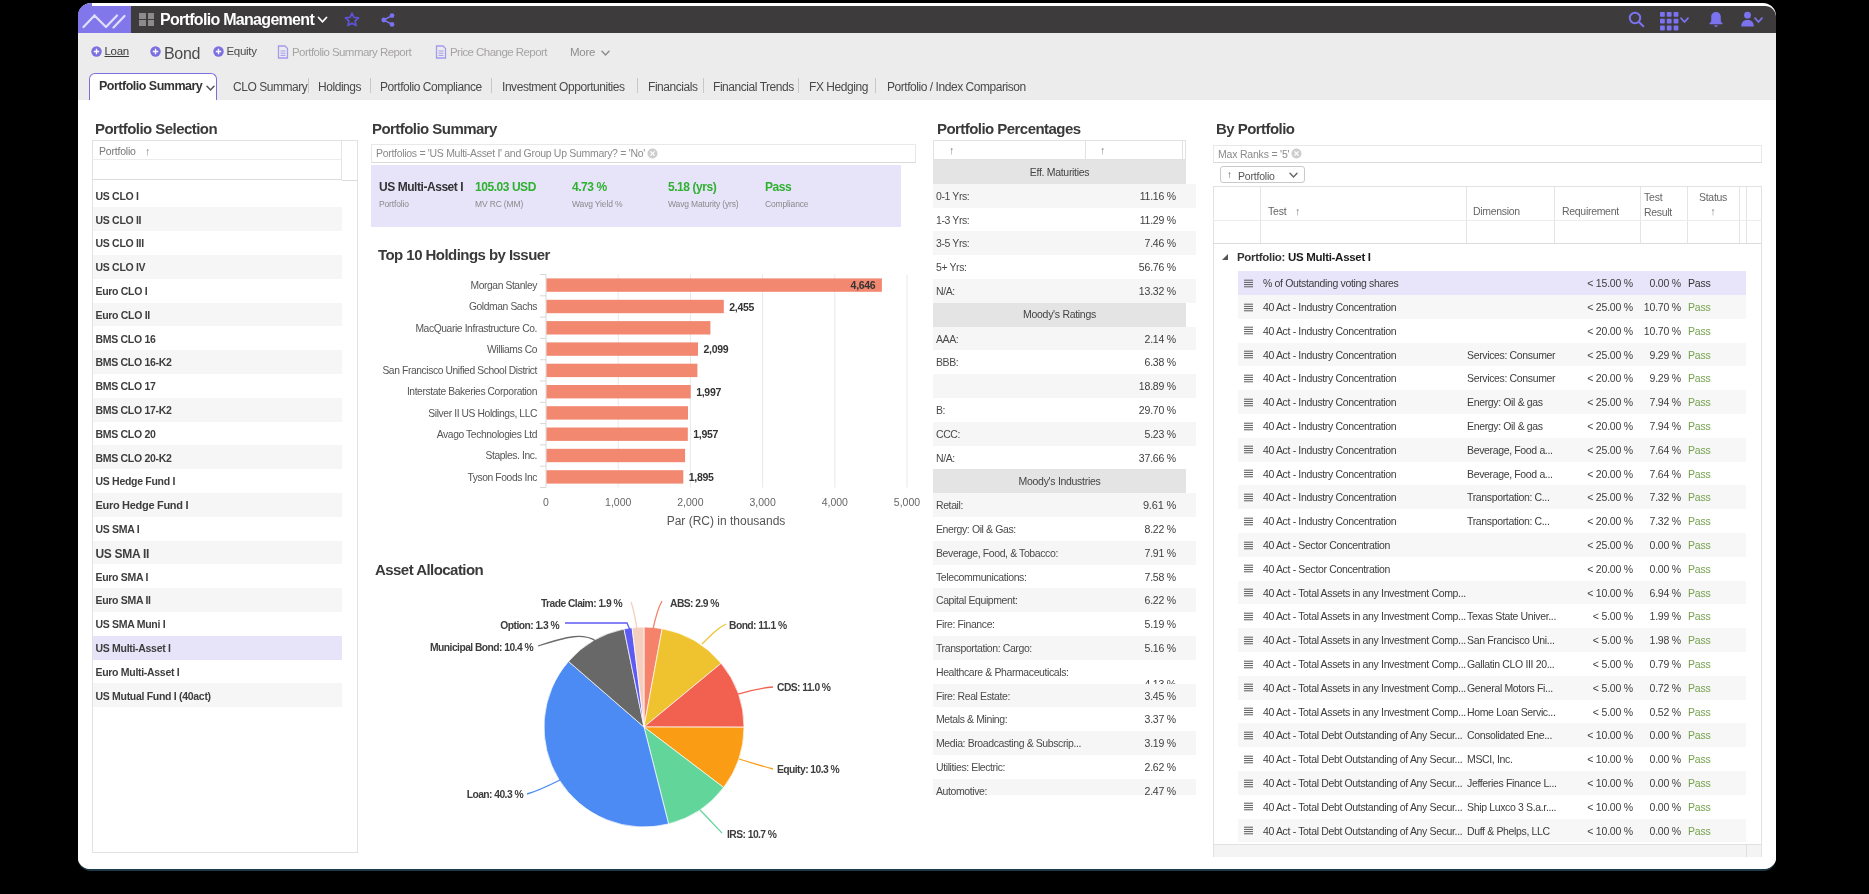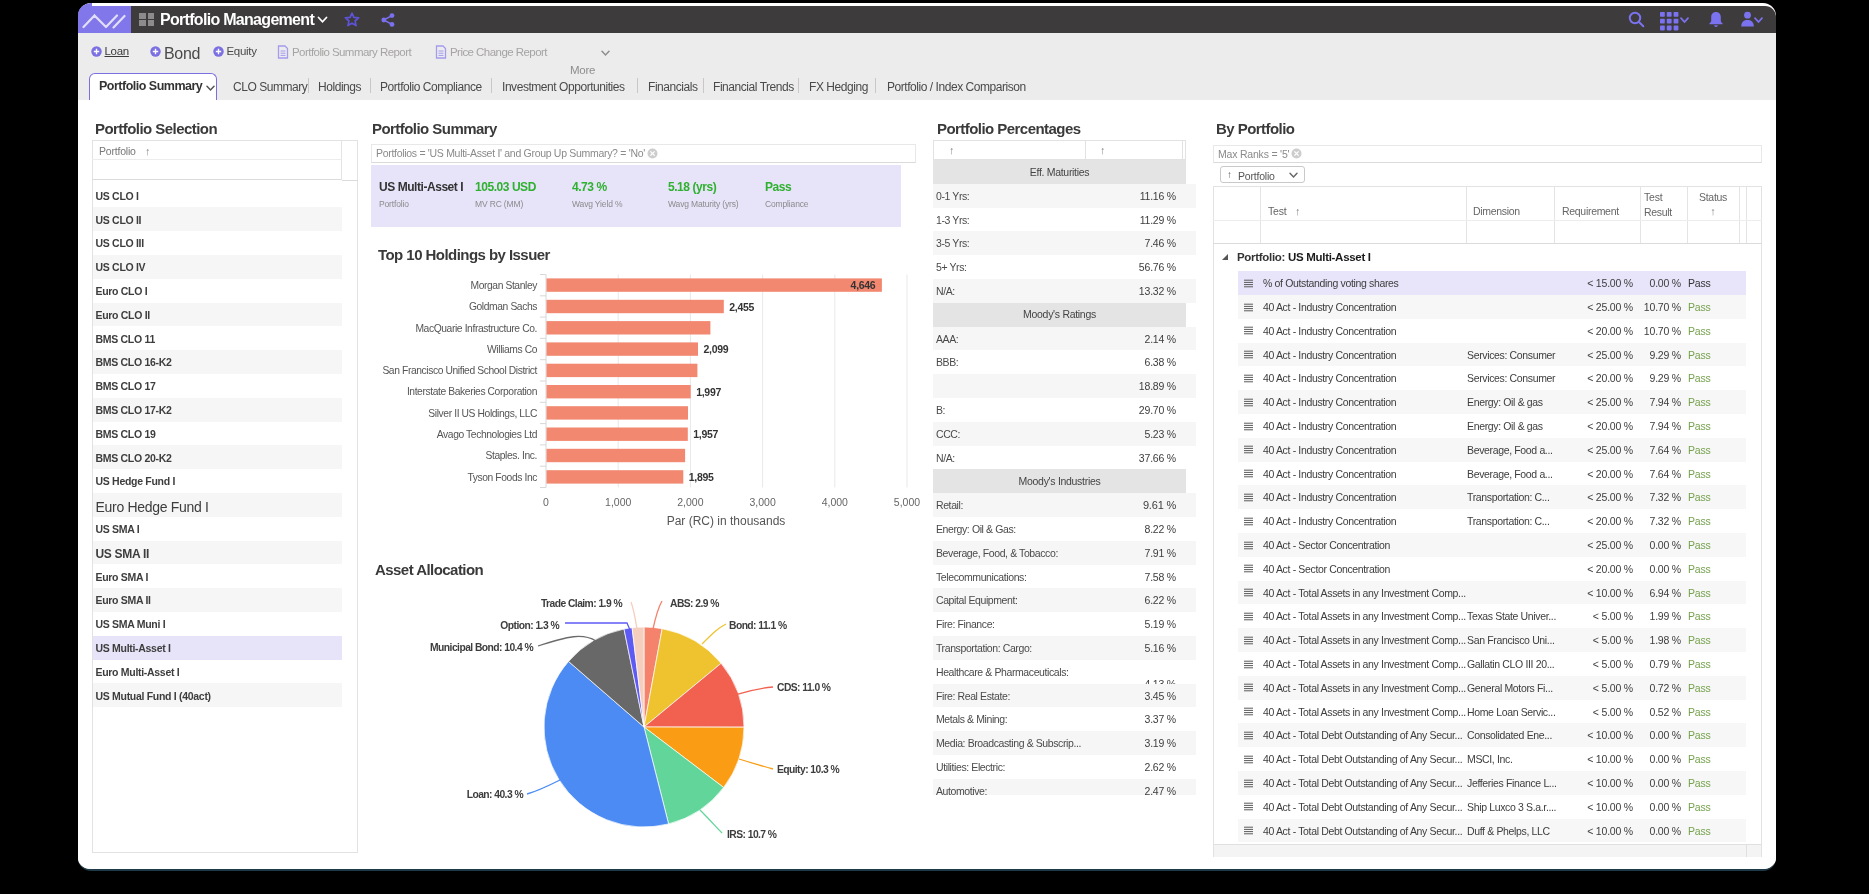--- a/index.html
+++ b/index.html
@@ -83,21 +83,21 @@
 <svg style="left:199px;top:42px" width="12" height="14" viewBox="0 0 12 14">
 <path d="M1.5 1 L8 1 L10.5 3.5 L10.5 13 L1.5 13 Z" fill="none" stroke="#a39bee" stroke-width="1.3"></path>
 <path d="M3.5 6 L8.5 6 M3.5 8.2 L8.5 8.2 M3.5 10.4 L8.5 10.4" stroke="#a39bee" stroke-width="1"></path>
     </svg>
 <div class="t" style="left:214.0px;top:42.5px;font-size:11.5px;color:#a5a3a3;letter-spacing:-0.55px;">Portfolio Summary Report</div>
 <svg style="left:357px;top:42px" width="12" height="14" viewBox="0 0 12 14">
 <path d="M1.5 1 L8 1 L10.5 3.5 L10.5 13 L1.5 13 Z" fill="none" stroke="#a39bee" stroke-width="1.3"></path>
 <path d="M3.5 6 L8.5 6 M3.5 8.2 L8.5 8.2 M3.5 10.4 L8.5 10.4" stroke="#a39bee" stroke-width="1"></path>
     </svg>
 <div class="t" style="left:372.0px;top:42.5px;font-size:11.5px;color:#a5a3a3;letter-spacing:-0.55px;">Price Change Report</div>
-<div class="t" style="left:492.0px;top:42.5px;font-size:11.5px;color:#8f8d8d;letter-spacing:-0.3px;margin-top:18px;">More</div>
+<div class="t" style="left:492.0px;top:42.5px;font-size:11.5px;color:#8f8d8d;letter-spacing:-0.3px;">More</div>
 <svg style="left:523px;top:47px" width="9" height="7" viewBox="0 0 9 7">
       <path d="M1 1.2 L4.5 5 L8 1.2" stroke="#8f8d8d" stroke-width="1.5" fill="none" stroke-linecap="round"></path>
     </svg>
 <div class="" style="left:11.0px;top:70.0px;width:128.0px;height:27.0px;background:#fff;border:1.5px solid #7a6fe0;border-bottom:none;border-radius:6px 6px 0 0;z-index:3;"></div>
 <div class="t" style="left:21.0px;top:76.0px;font-size:12.5px;font-weight:bold;color:#333;z-index:4;letter-spacing:-0.5px;">Portfolio Summary</div>
 <svg style="left:128px;top:81.5px;z-index:4" width="9" height="7" viewBox="0 0 9 7">
       <path d="M1 1.2 L4.5 5 L8 1.2" stroke="#555" stroke-width="1.5" fill="none" stroke-linecap="round"></path>
     </svg>
 <div class="t" style="left:155.0px;top:76.5px;font-size:12px;color:#4a4a4a;letter-spacing:-0.45px;">CLO Summary</div>
 <div class="t" style="left:240.0px;top:76.5px;font-size:12px;color:#4a4a4a;letter-spacing:-0.45px;">Holdings</div>
@@ -128,35 +128,35 @@
 <div class="t" style="left:17.5px;top:210.6px;font-size:10.5px;font-weight:bold;color:#3d3d3d;letter-spacing:-0.3px;">US CLO II</div>
 <div class="" style="left:14.5px;top:228.2px;width:249.0px;height:23.8px;background:#fff;"></div>
 <div class="t" style="left:17.5px;top:234.4px;font-size:10.5px;font-weight:bold;color:#3d3d3d;letter-spacing:-0.3px;">US CLO III</div>
 <div class="" style="left:14.5px;top:252.0px;width:249.0px;height:23.8px;background:#f6f6f6;"></div>
 <div class="t" style="left:17.5px;top:258.2px;font-size:10.5px;font-weight:bold;color:#3d3d3d;letter-spacing:-0.3px;">US CLO IV</div>
 <div class="" style="left:14.5px;top:275.8px;width:249.0px;height:23.8px;background:#fff;"></div>
 <div class="t" style="left:17.5px;top:282.0px;font-size:10.5px;font-weight:bold;color:#3d3d3d;letter-spacing:-0.3px;">Euro CLO I</div>
 <div class="" style="left:14.5px;top:299.6px;width:249.0px;height:23.8px;background:#f6f6f6;"></div>
 <div class="t" style="left:17.5px;top:305.8px;font-size:10.5px;font-weight:bold;color:#3d3d3d;letter-spacing:-0.3px;">Euro CLO II</div>
 <div class="" style="left:14.5px;top:323.4px;width:249.0px;height:23.8px;background:#fff;"></div>
-<div class="t" style="left:17.5px;top:329.6px;font-size:10.5px;font-weight:bold;color:#3d3d3d;letter-spacing:-0.3px;">BMS CLO 11</div>
+<div class="t" style="left:17.5px;top:329.6px;font-size:10.5px;font-weight:bold;color:#3d3d3d;letter-spacing:-0.3px;">BMS CLO 16</div>
 <div class="" style="left:14.5px;top:347.2px;width:249.0px;height:23.8px;background:#f6f6f6;"></div>
 <div class="t" style="left:17.5px;top:353.4px;font-size:10.5px;font-weight:bold;color:#3d3d3d;letter-spacing:-0.3px;">BMS CLO 16-K2</div>
 <div class="" style="left:14.5px;top:371.0px;width:249.0px;height:23.8px;background:#fff;"></div>
 <div class="t" style="left:17.5px;top:377.2px;font-size:10.5px;font-weight:bold;color:#3d3d3d;letter-spacing:-0.3px;">BMS CLO 17</div>
 <div class="" style="left:14.5px;top:394.8px;width:249.0px;height:23.8px;background:#f6f6f6;"></div>
 <div class="t" style="left:17.5px;top:401.0px;font-size:10.5px;font-weight:bold;color:#3d3d3d;letter-spacing:-0.3px;">BMS CLO 17-K2</div>
 <div class="" style="left:14.5px;top:418.6px;width:249.0px;height:23.8px;background:#fff;"></div>
-<div class="t" style="left:17.5px;top:424.8px;font-size:10.5px;font-weight:bold;color:#3d3d3d;letter-spacing:-0.3px;">BMS CLO 19</div>
+<div class="t" style="left:17.5px;top:424.8px;font-size:10.5px;font-weight:bold;color:#3d3d3d;letter-spacing:-0.3px;">BMS CLO 20</div>
 <div class="" style="left:14.5px;top:442.4px;width:249.0px;height:23.8px;background:#f6f6f6;"></div>
 <div class="t" style="left:17.5px;top:448.6px;font-size:10.5px;font-weight:bold;color:#3d3d3d;letter-spacing:-0.3px;">BMS CLO 20-K2</div>
 <div class="" style="left:14.5px;top:466.2px;width:249.0px;height:23.8px;background:#fff;"></div>
 <div class="t" style="left:17.5px;top:472.4px;font-size:10.5px;font-weight:bold;color:#3d3d3d;letter-spacing:-0.3px;">US Hedge Fund I</div>
 <div class="" style="left:14.5px;top:490.0px;width:249.0px;height:23.8px;background:#f6f6f6;"></div>
-<div class="t" style="left:17.5px;top:496.2px;font-size:14px;font-weight:normal;color:#3d3d3d;letter-spacing:-0.3px;">Euro Hedge Fund I</div>
+<div class="t" style="left:17.5px;top:496.2px;font-size:11px;font-weight:bold;color:#3d3d3d;letter-spacing:-0.3px;">Euro Hedge Fund I</div>
 <div class="" style="left:14.5px;top:513.8px;width:249.0px;height:23.8px;background:#fff;"></div>
 <div class="t" style="left:17.5px;top:520.0px;font-size:10.5px;font-weight:bold;color:#3d3d3d;letter-spacing:-0.3px;">US SMA I</div>
 <div class="" style="left:14.5px;top:537.6px;width:249.0px;height:23.8px;background:#f6f6f6;"></div>
 <div class="t" style="left:17.5px;top:543.8px;font-size:12px;font-weight:bold;color:#3d3d3d;letter-spacing:-0.3px;text-align:center;">US SMA II</div>
 <div class="" style="left:14.5px;top:561.4px;width:249.0px;height:23.8px;background:#fff;"></div>
 <div class="t" style="left:17.5px;top:567.6px;font-size:10.5px;font-weight:bold;color:#3d3d3d;letter-spacing:-0.3px;">Euro SMA I</div>
 <div class="" style="left:14.5px;top:585.2px;width:249.0px;height:23.8px;background:#f6f6f6;"></div>
 <div class="t" style="left:17.5px;top:591.4px;font-size:10.5px;font-weight:bold;color:#3d3d3d;letter-spacing:-0.3px;">Euro SMA II</div>
 <div class="" style="left:14.5px;top:609.0px;width:249.0px;height:23.8px;background:#fff;"></div>
 <div class="t" style="left:17.5px;top:615.2px;font-size:10.5px;font-weight:bold;color:#3d3d3d;letter-spacing:-0.3px;">US SMA Muni I</div>

